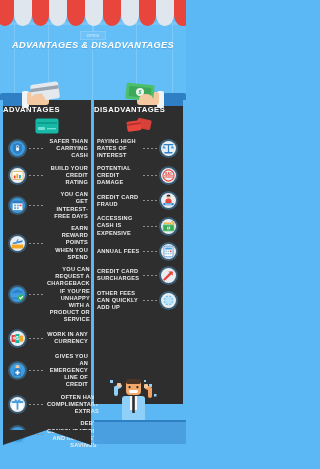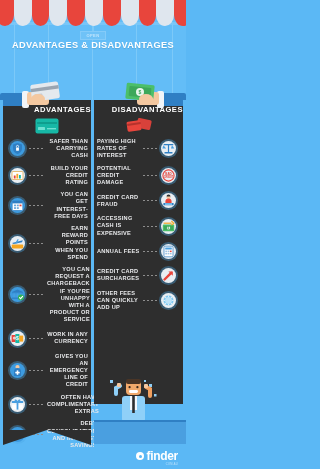--- a/index.html
+++ b/index.html
@@ -5,21 +5,21 @@
   * { margin:0; padding:0; box-sizing:border-box; }
   html,body { width:186px; height:469px; }
   body {
     font-family:"Liberation Sans", sans-serif;
     background:#5bb8f5;
     overflow:hidden;
     position:relative;
   }
 
   
-  .header { position:relative; width:186px; height:117px; background:#63bdf7; overflow:hidden; }
+  .header { position:relative; width:186px; height:117px; background:#63bdf7; overflow:hidden;font-style:italic; }
 
   .shop-wall { position:absolute; top:22px; left:0; width:186px; height:78px; background:#63bdf7; }
   .shop-wall .pane {
     position:absolute; top:0; width:1px; height:78px; background:#7cc9f8;
   }
   .pane.p1{left:14px;} .pane.p2{left:48px;} .pane.p3{left:92px;} .pane.p4{left:136px;} .pane.p5{left:172px;}
   .shop-wall .band { position:absolute; left:0; top:0; width:186px; height:3px; background:#78c6f8; }
 
   .awning { position:absolute; top:0; left:-4px; width:196px; height:26px; display:flex; }
   .awning .stripe { flex:1 1 auto; height:26px; border-bottom-left-radius:9px 11px; border-bottom-right-radius:9px 11px; }
@@ -60,21 +60,21 @@
     content:""; position:absolute; left:0; bottom:-15px; width:0; height:0;
     border-left:44px solid #2e2e2e; border-right:44px solid #2e2e2e;
     border-bottom:15px solid transparent;
   }
   .panel-right {
     position:absolute; left:94px; top:100px; width:89px; height:304px;
     background:#2e2e2e;
   }
 
   .col-head {
-    text-align:right; color:#ffffff; font-weight:bold;
+    text-align:left; color:#ffffff; font-weight:bold;
     font-size:7.6px; letter-spacing:.5px; padding-top:5px;
   }
   .col-head-card { height:20px; display:flex; align-items:center; justify-content:center; margin-top:2px; }
 
   
   .rows { padding:2px 0 0 0; }
   .row { display:flex; align-items:center; margin-bottom:5px; }
   .row.left-row { padding-left:5px; padding-right:3px; }
   .row.right-row { padding-left:3px; padding-right:5px; flex-direction:row-reverse; }
 
@@ -496,22 +496,13 @@
     <rect x="28.2" y="18" width="2.6" height="17" fill="#2e2e2e"></rect>
     <rect x="22" y="2" width="15" height="15" rx="4" fill="#f2a96b"></rect>
     <rect x="22" y="1" width="15" height="5" rx="2" fill="#4a3526"></rect>
     <rect x="24.5" y="8" width="2.2" height="2.2" rx="1" fill="#3b2a1d"></rect>
     <rect x="32.3" y="8" width="2.2" height="2.2" rx="1" fill="#3b2a1d"></rect>
     <rect x="25" y="12" width="9" height="3" rx="1.4" fill="#ffffff"></rect>
   </svg>
 
   <div class="counter-top"></div>
   <div class="counter"></div>
-  <div class="logo-bar">
-    <div class="logo">
-      <span class="logo-mark">
-          <span></span>
-        </span>
-      <span class="logo-text">finder</span>
-    </div>
-    <div class="logo-sub">COM.AU</div>
-  </div>
 </div>
 
 </body></html>

